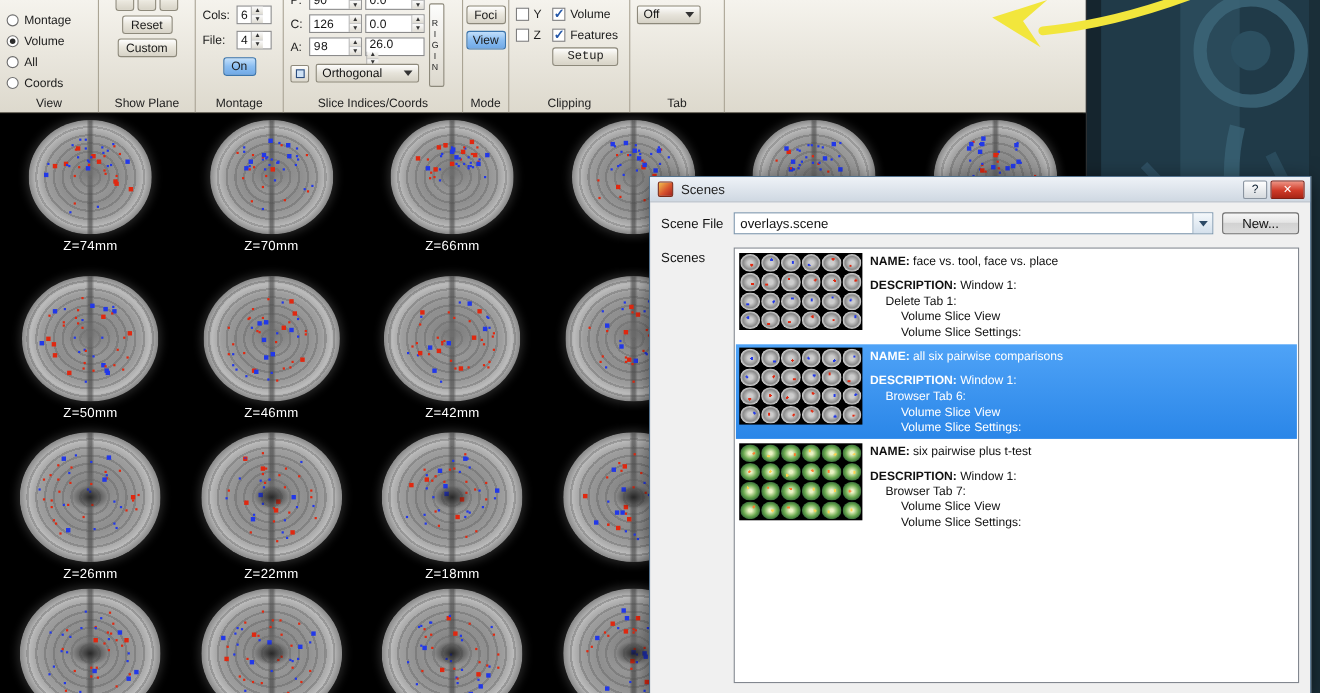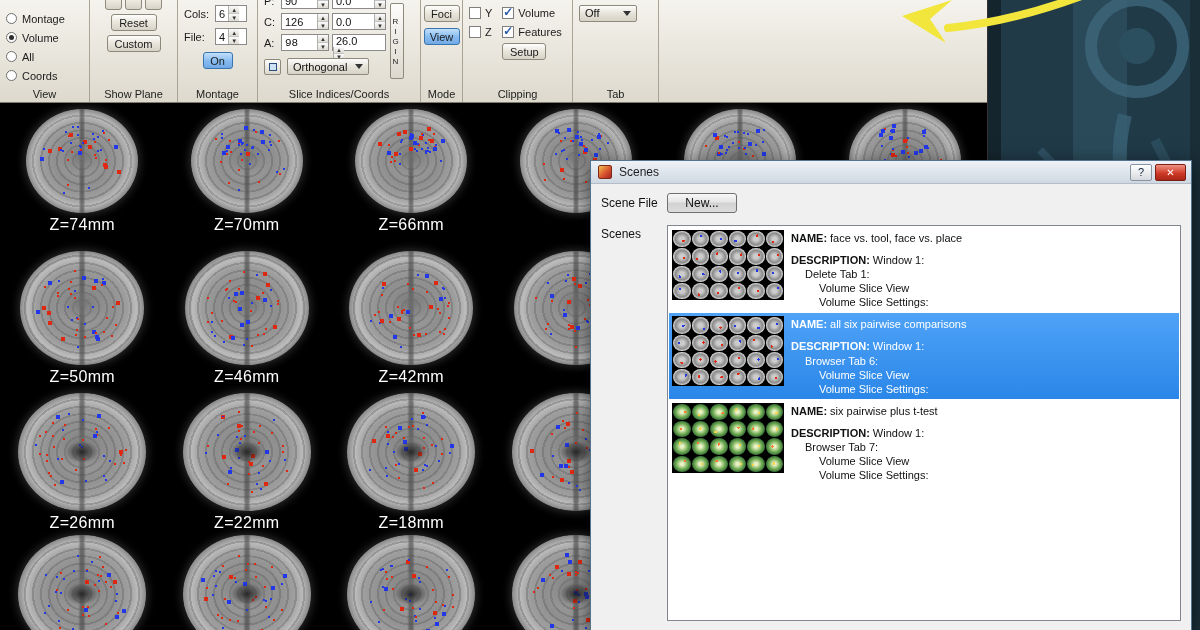--- a/index.html
+++ b/index.html
@@ -74,21 +74,21 @@
            background:
              radial-gradient(ellipse 30% 26% at 50% 46%, rgba(110,110,110,.85), rgba(150,150,150,0) 72%),
              repeating-radial-gradient(ellipse at 50% 50%, rgba(80,80,80,.30) 0 2px, rgba(170,170,170,0) 2px 8px),
              linear-gradient(to right, transparent 47%, rgba(60,60,60,.55) 49% 51%, transparent 53%),
              radial-gradient(ellipse at center, #a4a4a4 0%, #8f8f8f 34%, #9e9e9e 52%, #bcbcbc 62%,
                #8d8d8d 70%, #efefef 78%, #ffffff 86%, #9a9a9a 92%, #1a1a1a 97%, #000 100%); }
   .brain.vent::after { content:""; position:absolute; left:50%; top:50%; width:46px; height:30px;
                        transform:translate(-50%,-50%);
                        background:radial-gradient(ellipse 50% 50% at 50% 50%, rgba(25,25,25,.8), rgba(25,25,25,0) 72%); }
   .dots { position:absolute; left:0; top:0; width:2px; height:2px; }
-  .z-label { margin-top:3px; font-size:16px; color:#ffffff; letter-spacing:.3px; }
+  .z-label { margin-top:3px; font-size:12px; color:#ffffff; letter-spacing:.3px; }
 
   
   .arrow-svg { position:absolute; left:0; top:0; z-index:40; pointer-events:none; }
 
   
   .dialog { position:absolute; left:590px; top:160px; width:602px; height:472px; z-index:50;
             background:#f0f0f0; border:1px solid #54738f; box-shadow:0 4px 18px rgba(0,0,0,.55); }
   .d-title { height:23px; background:linear-gradient(#eef2f7,#cfd8e2); border-bottom:1px solid #b4bcc8;
              display:flex; align-items:center; padding:0 5px; }
   .d-icon { width:14px; height:14px; margin:0 7px 0 2px; border-radius:2px;
@@ -260,21 +260,21 @@
                 <span class="arrs">
                     <span>▲</span>
                     <span>▼</span>
                   </span>
               </span>
             </div>
             <div class="sic-bottom">
               <span class="mini-btn">
                   <i></i>
                 </span>
-              <span class="dd" style="width:82px;">
+              <span class="dd" style="width:94px;">
                 <span>Orthogonal</span>
                 <span class="tri"></span>
               </span>
             </div>
           </div>
           <div class="origin-btn">RIGIN</div>
         </div>
         <div class="tb-label">Slice Indices/Coords</div>
       </div>
 
@@ -300,21 +300,21 @@
           </div>
           <div style="display:flex; flex-direction:column;">
             <div class="cb-row">
               <span class="cb checked"></span>
               <span class="rlabel">Volume</span>
             </div>
             <div class="cb-row">
               <span class="cb checked"></span>
               <span class="rlabel">Features</span>
             </div>
-            <button class="btn" style="width:44px; margin-top:2px;">Setup</button>
+            <button class="btn" style="width:60px; margin-top:2px;font-family:Liberation Mono, monospace;">Setup</button>
           </div>
         </div>
         <div class="tb-label">Clipping</div>
       </div>
 
       <div class="tb-section" style="width:86px;">
         <span class="dd" style="width:58px; margin-top:1px;">
           <span>Off</span>
           <span class="tri"></span>
         </span>
@@ -493,20 +493,26 @@
       <span class="d-title-text">Scenes</span>
       <span class="d-help">?</span>
       <span class="d-close">
           <span>✕</span>
         </span>
     </div>
     <div class="d-body">
 
       <div class="row-file">
         <span class="lbl">Scene File</span>
+        <span class="combo">
+          <span class="txt">overlays.scene</span>
+          <span class="ca">
+              <i></i>
+            </span>
+        </span>
         <button class="d-btn">New...</button>
       </div>
 
       <div class="row-scenes">
         <span class="lbl">Scenes</span>
 
         <div class="scene-list">
 
           <div class="scene-item">
             <div class="thumb">

